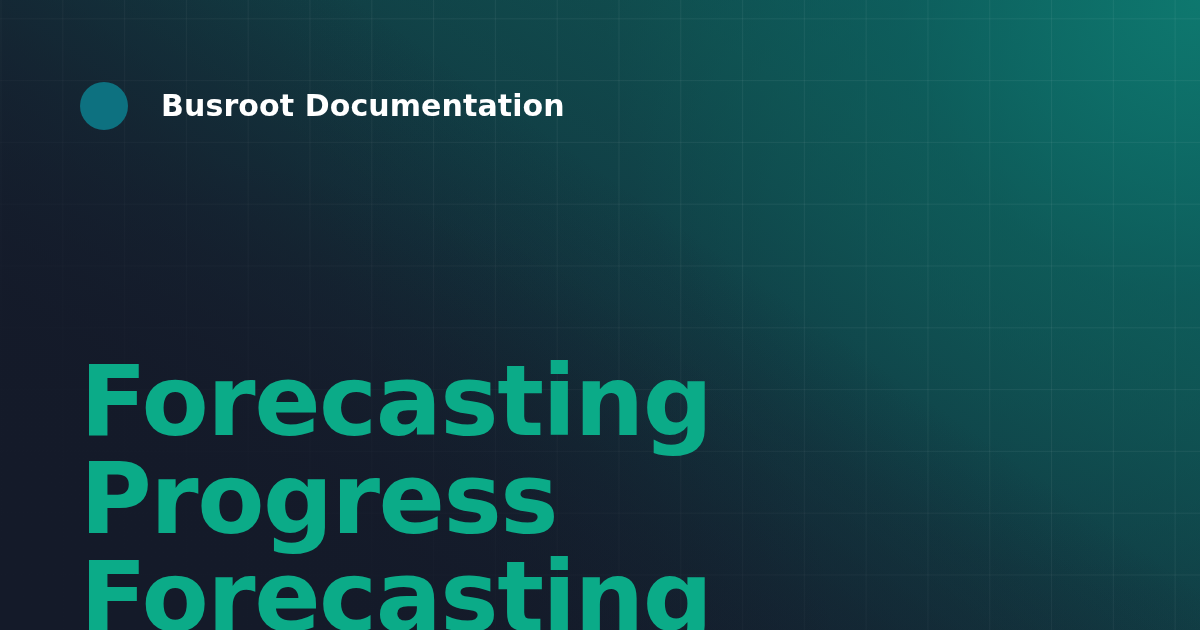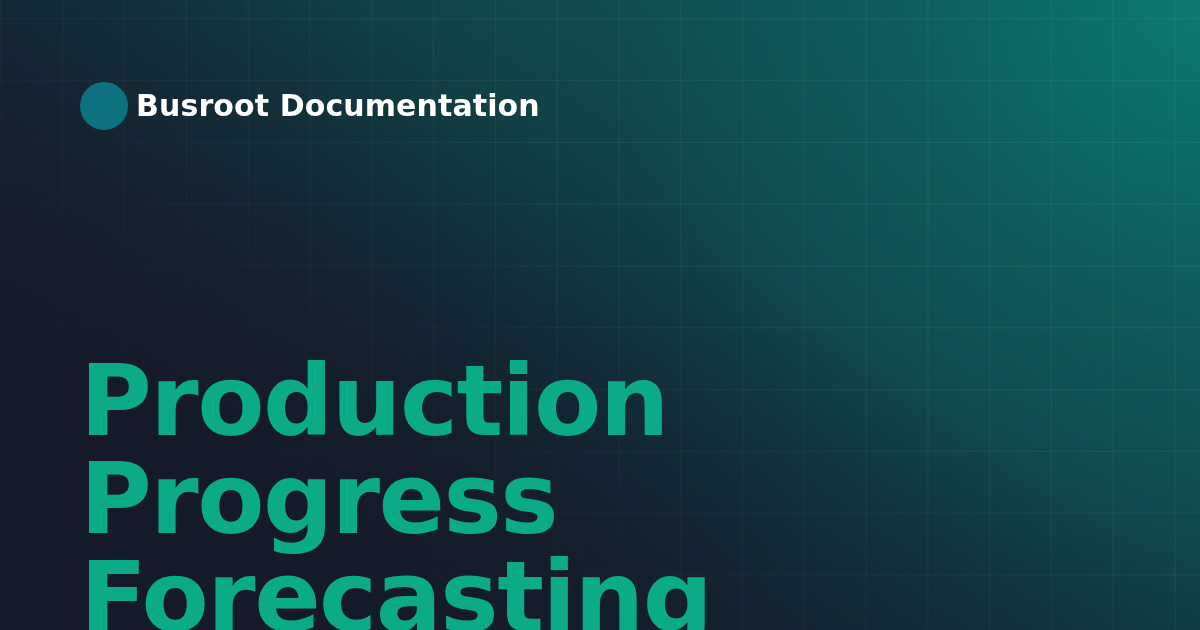--- a/index.html
+++ b/index.html
@@ -81,21 +81,21 @@
     position: absolute;
     inset: 0;
   }
 
   .brand {
     position: absolute;
     left: 80px;
     top: 82px;
     display: flex;
     align-items: center;
-    gap: 8px;
+    gap: 33px;
   }
   .brand-logo {
     width: 48px;
     height: 48px;
     border-radius: 50%;
     background: #0d7180;
     flex: 0 0 auto;
   }
   .brand-name {
     color: #ffffff;
@@ -132,18 +132,18 @@
   <div class="grid-mask"></div>
 
   <div class="content">
 
     <div class="brand">
       <span class="brand-logo"></span>
       <span class="brand-name">Busroot Documentation</span>
     </div>
 
     <h1 class="headline">
-      <span class="headline-line">Production Progress</span>
+      <span class="headline-line">Forecasting Progress</span>
       <span class="headline-line">Forecasting</span>
     </h1>
 
   </div>
 </div>
 
 </body></html>

